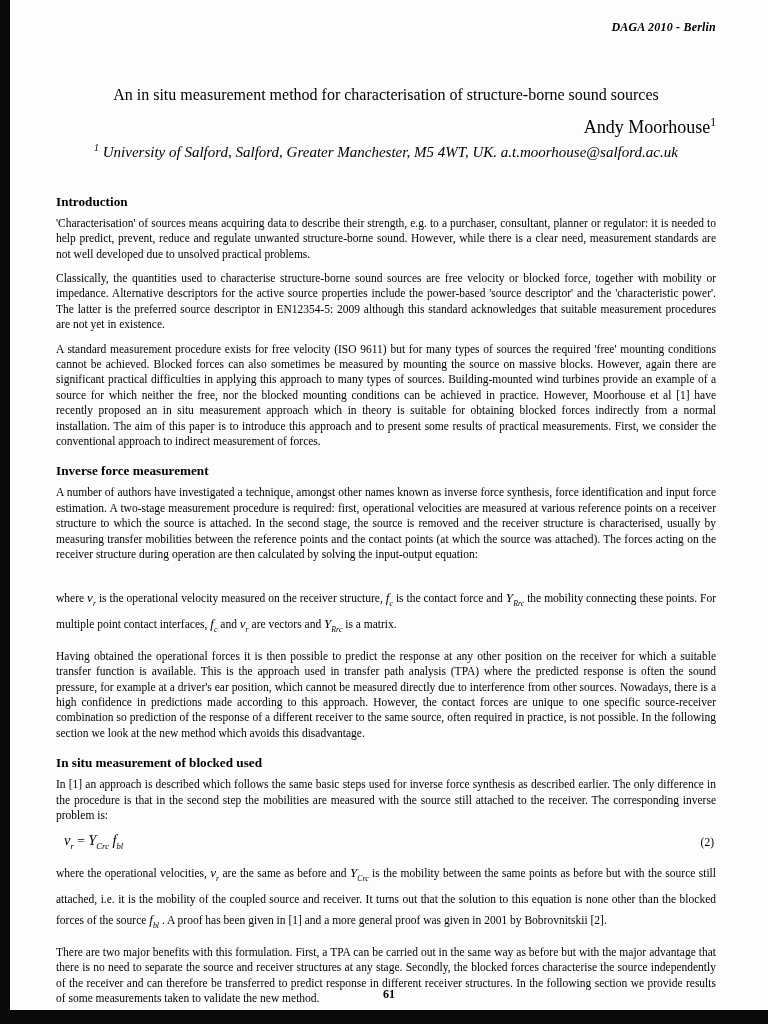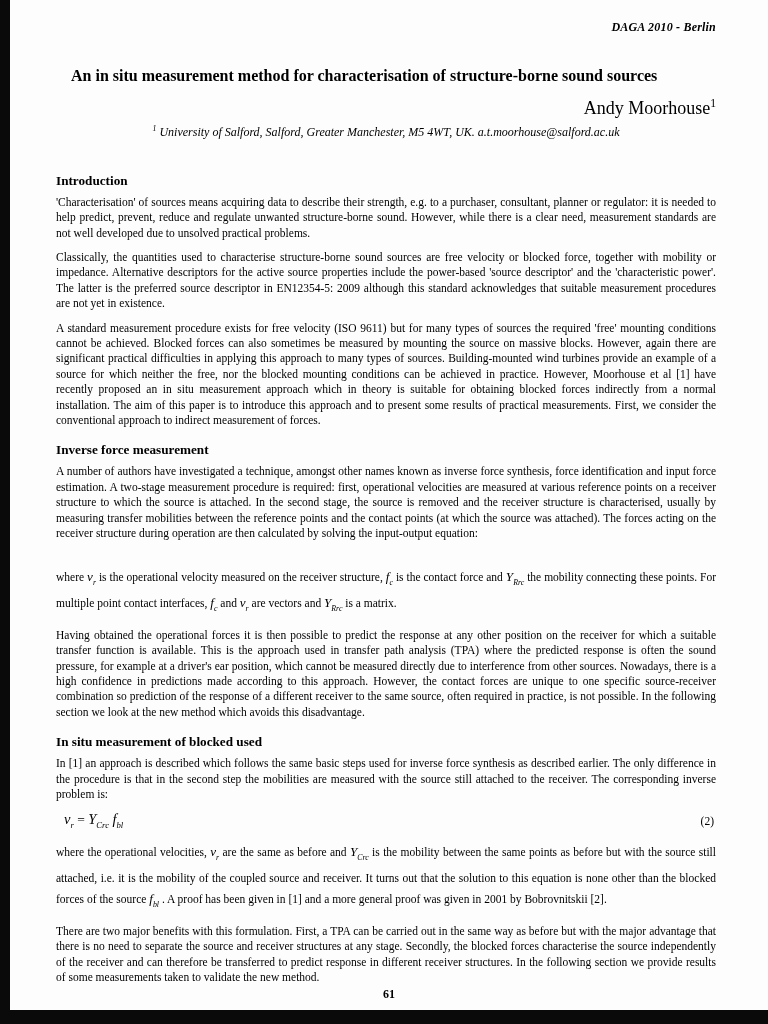--- a/index.html
+++ b/index.html
@@ -22,28 +22,29 @@
     overflow: hidden;
   }
   .running-header {
     text-align: right;
     font-weight: bold;
     font-style: italic;
     font-size: 12px;
     letter-spacing: 0.2px;
   }
   .title {
-    margin: 31px auto 0;
+    margin: 50px auto 0;
     max-width: 630px;
+    text-align: center;
     font-size: 16px;
-    font-weight: bold;
+    font-weight: normal;
     line-height: 1.3;
   }
   .author-line { text-align: right; margin-top: 11px; font-size: 18px; }
-  .affiliation-line { text-align: center; margin-top: 6px; font-style: italic; font-size: 12px; }
+  .affiliation-line { text-align: center; margin-top: 6px; font-style: italic; font-size: 15px; }
   sup { font-size: 0.65em; line-height: 0; }
   .columns { display: flex; gap: 16px; margin-top: 28px; flex-direction: column; }
   .col { flex: 1; min-width: 0; }
   h2.sec { font-size: 13.2px; margin: 14px 0 6px; font-weight: bold; }
   .col > h2.sec:first-child { margin-top: 5px; }
   .col p {
     font-size: 11.5px;
     line-height: 15.4px;
     text-align: justify;
     margin: 0 0 9px;

